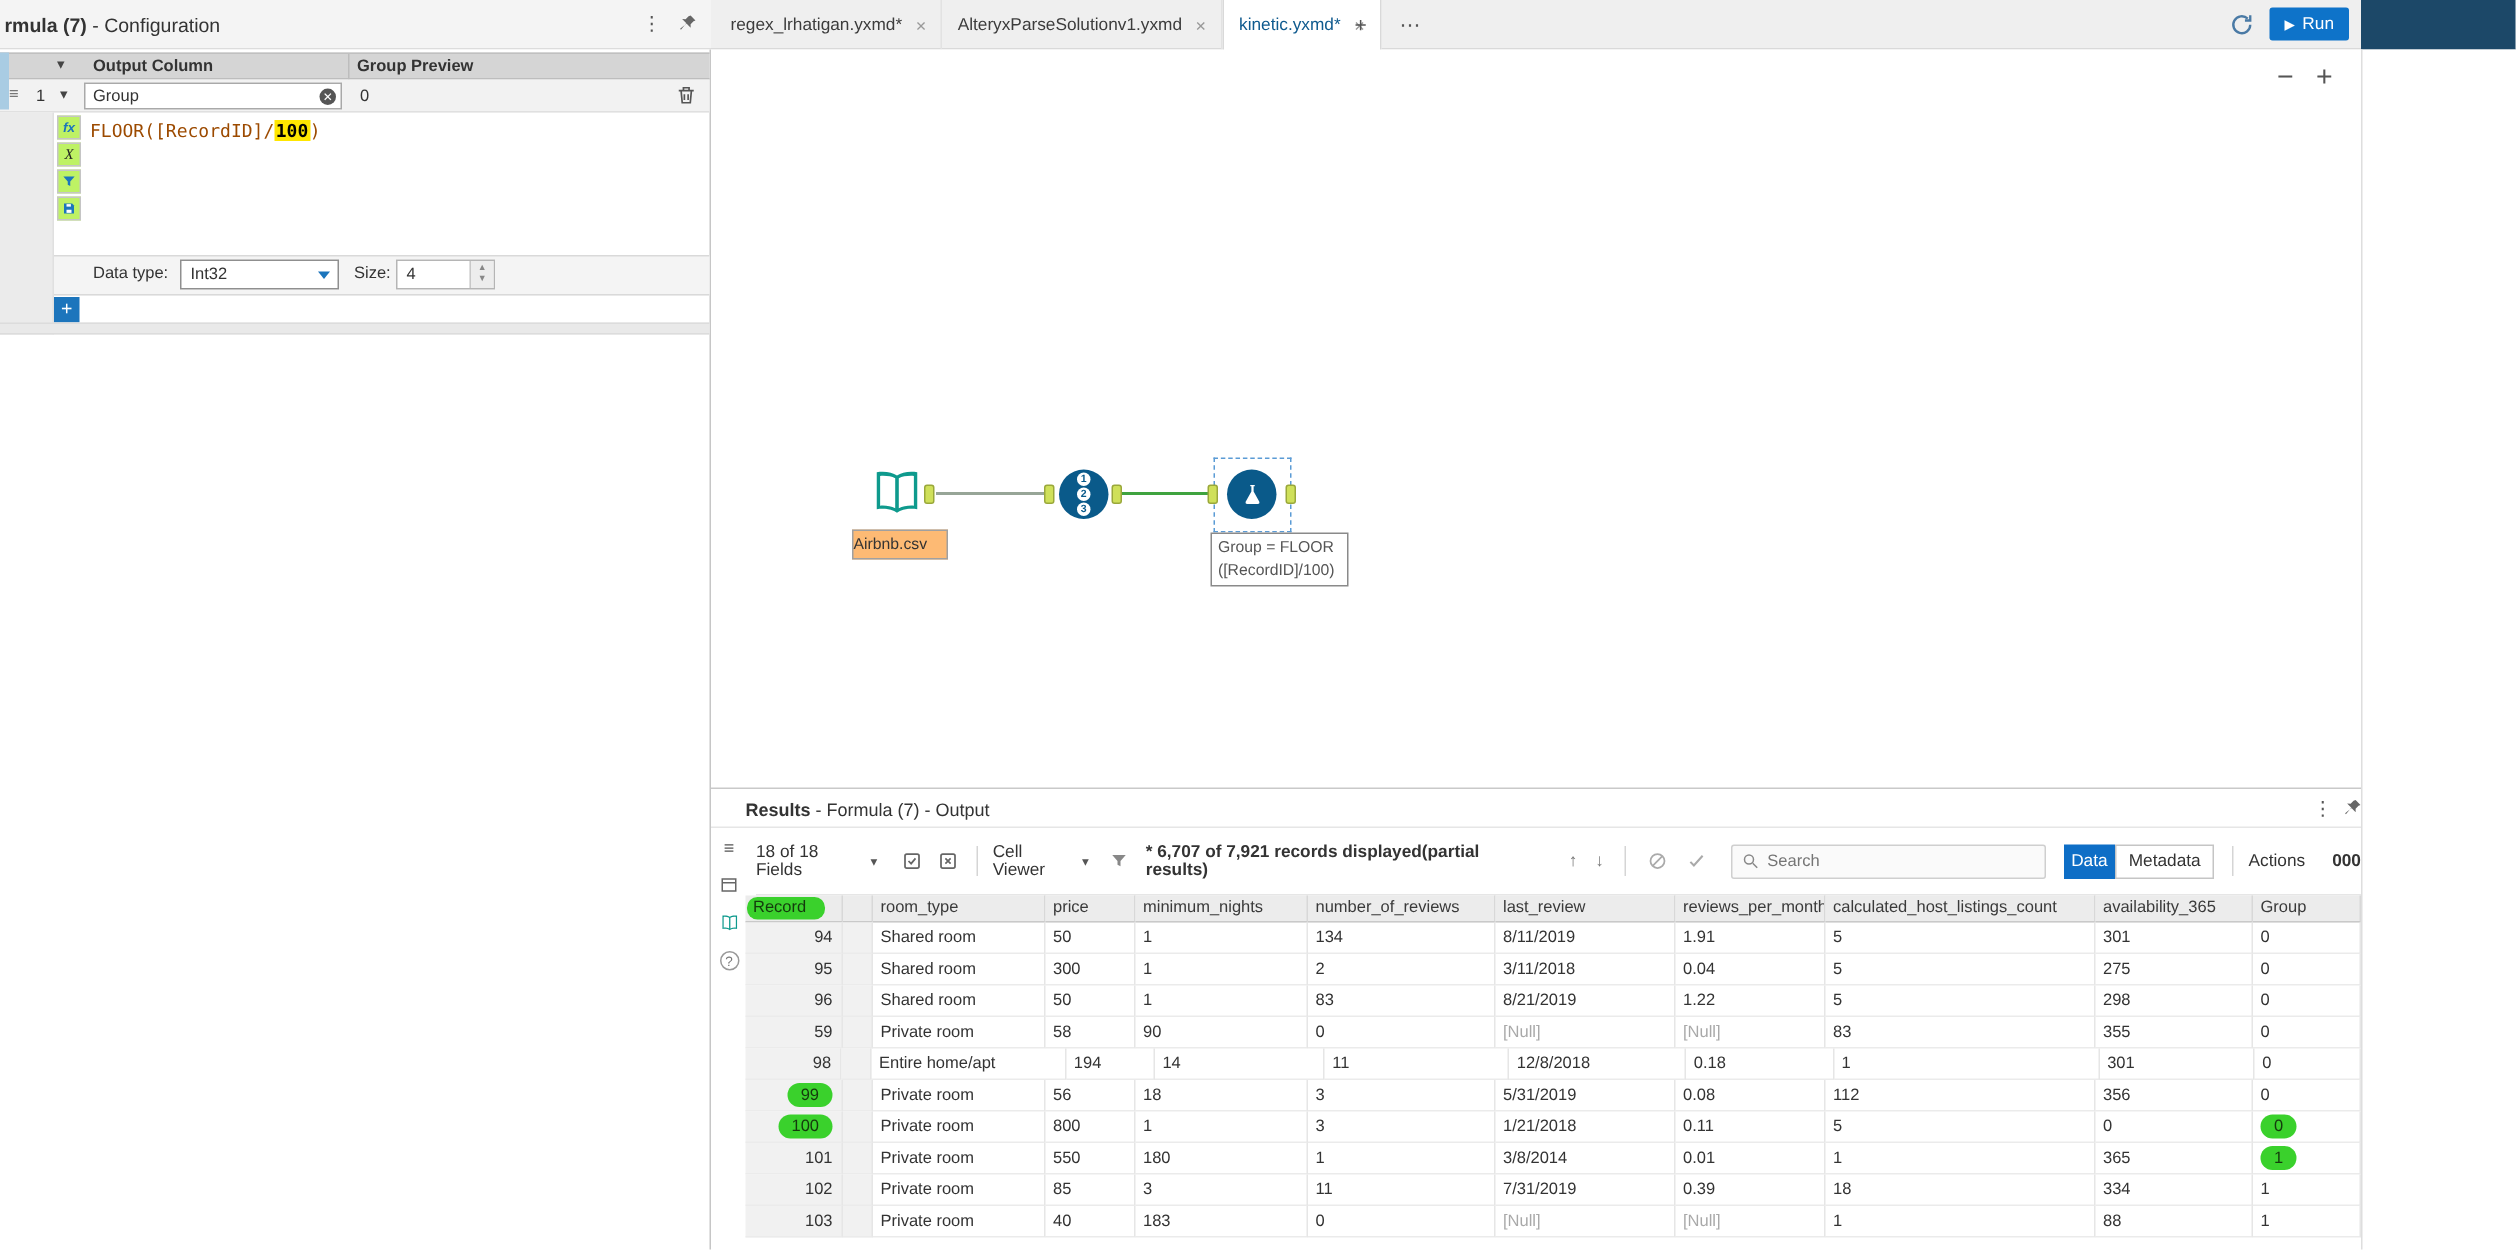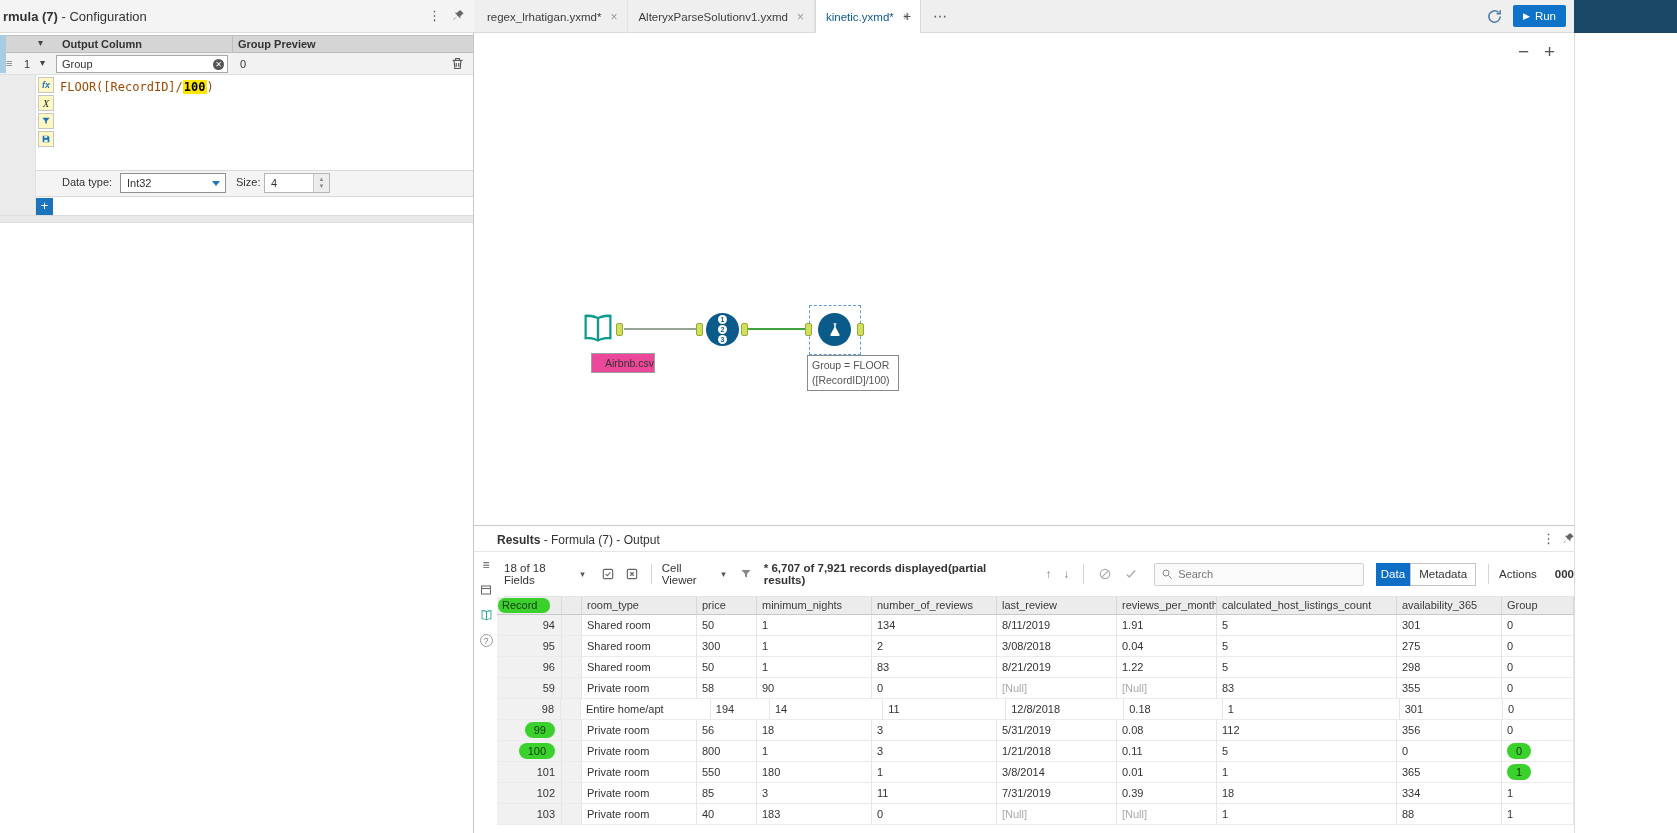--- a/index.html
+++ b/index.html
@@ -44,21 +44,21 @@
   .cfg-row .idx { position:absolute; left:24px; top:5px; }
   .cfg-row .chev { position:absolute; left:40px; top:4px; color:#444; font-size:10px; }
   .cfg-field { position:absolute; left:56px; top:2px; width:172px; height:18px;
     background:#fff; border:1px solid #a9a9a9; font-size:11px; line-height:16px; padding-left:5px; }
   .clear-btn { position:absolute; right:3px; top:3px; width:11px; height:11px; border-radius:50%;
     background:#555; color:#fff; font-size:8px; line-height:11px; text-align:center; }
   .cfg-preview { position:absolute; left:240px; top:5px; }
   .trash { position:absolute; left:450px; top:3px; width:16px; height:16px; }
   .cfg-gutter { position:absolute; left:0; top:42px; width:36px; height:148px;
     background:#ebebeb; border-right:1px solid #e0e0e0; }
-  .tool-tile { position:absolute; left:38px; width:16px; height:16px; background:#fef9c3;
+  .tool-tile { position:absolute; left:38px; width:16px; height:16px; background:#bef264;
     border:1px solid #c5c5c5; display:flex; align-items:center; justify-content:center; }
   .tile-fx { font-size:9px; font-style:italic; font-weight:bold; color:#1c75bc; }
   .tile-x  { font-size:10px; font-style:italic; font-family:"Liberation Serif",serif; color:#222; }
   .cfg-expr { position:absolute; left:60px; top:47px; font-family:"DejaVu Sans Mono", monospace;
     font-size:12px; color:#9c4a00; white-space:nowrap; }
   .cfg-expr .hl { background:#ffe600; color:#000; font-weight:bold; padding:0 1px; }
   .cfg-datatype { position:absolute; left:36px; top:137px; width:437px; height:27px;
     background:#f4f4f4; border-top:1px solid #d9d9d9; border-bottom:1px solid #d9d9d9; }
   .lab { position:absolute; font-size:11px; color:#333; }
   .dropdown { position:absolute; left:120px; top:140px; width:106px; height:20px;
@@ -80,22 +80,22 @@
   
   .canvas { position:absolute; left:474px; top:33px; width:1100px; height:492px; background:#fff; }
   .zoom { position:absolute; top:8px; font-size:19px; color:#555; }
   .conn { position:absolute; height:2px; }
   .anchor { position:absolute; width:7px; height:13px; background:#cfe05a; border:1px solid #9aa83a; border-radius:2px; }
   .toolcircle { position:absolute; width:33px; height:33px; border-radius:50%; background:#0a5a8a;
     display:flex; flex-direction:column; align-items:center; justify-content:center; }
   .digit { width:9px; height:9px; border-radius:50%; background:#fff; color:#0a5a8a;
     font-size:7px; line-height:9px; text-align:center; font-weight:bold; margin:0.5px 0; }
   .sel-box { position:absolute; border:1px dashed #5b9bd5; }
-  .node-label { position:absolute; background:#ec4899; border:1px solid #a0a0a0; font-size:10.5px;
-    color:#333; text-align:right; line-height:18px;margin-left:23px; }
+  .node-label { position:absolute; background:#fdba74; border:1px solid #a0a0a0; font-size:10.5px;
+    color:#333; text-align:left; line-height:18px; }
   .annotation { position:absolute; background:#fff; border:1px solid #8a8a8a; font-size:10.5px;
     color:#555; padding:2px 4px; line-height:15px; }
 
   .rightdock { position:absolute; left:1574px; top:33px; width:103px; height:800px;
     background:#fff; border-left:1px solid #dedede; }
 
   
   .results { position:absolute; left:474px; top:525px; width:1100px; height:308px;
     background:#fff; border-top:1px solid #c9c9c9; }
   .res-header { position:absolute; left:0; top:0; width:100%; height:26px; border-bottom:1px solid #e6e6e6; }
@@ -409,21 +409,21 @@
           <div class="cell" style="width: 105px;">301</div>
           <div class="cell" style="width: 72px;">0</div>
         </div>
         <div class="trow">
           <div class="cell rec" style="width: 65px;">95</div>
           <div class="cell rec" style="width: 20px;"></div>
           <div class="cell" style="width: 115px;">Shared room</div>
           <div class="cell" style="width: 60px;">300</div>
           <div class="cell" style="width: 115px;">1</div>
           <div class="cell" style="width: 125px;">2</div>
-          <div class="cell" style="width: 120px;">3/08/2018</div>
+          <div class="cell" style="width: 120px;">3/11/2018</div>
           <div class="cell" style="width: 100px;">0.04</div>
           <div class="cell" style="width: 180px;">5</div>
           <div class="cell" style="width: 105px;">275</div>
           <div class="cell" style="width: 72px;">0</div>
         </div>
         <div class="trow">
           <div class="cell rec" style="width: 65px;">96</div>
           <div class="cell rec" style="width: 20px;"></div>
           <div class="cell" style="width: 115px;">Shared room</div>
           <div class="cell" style="width: 60px;">50</div>

